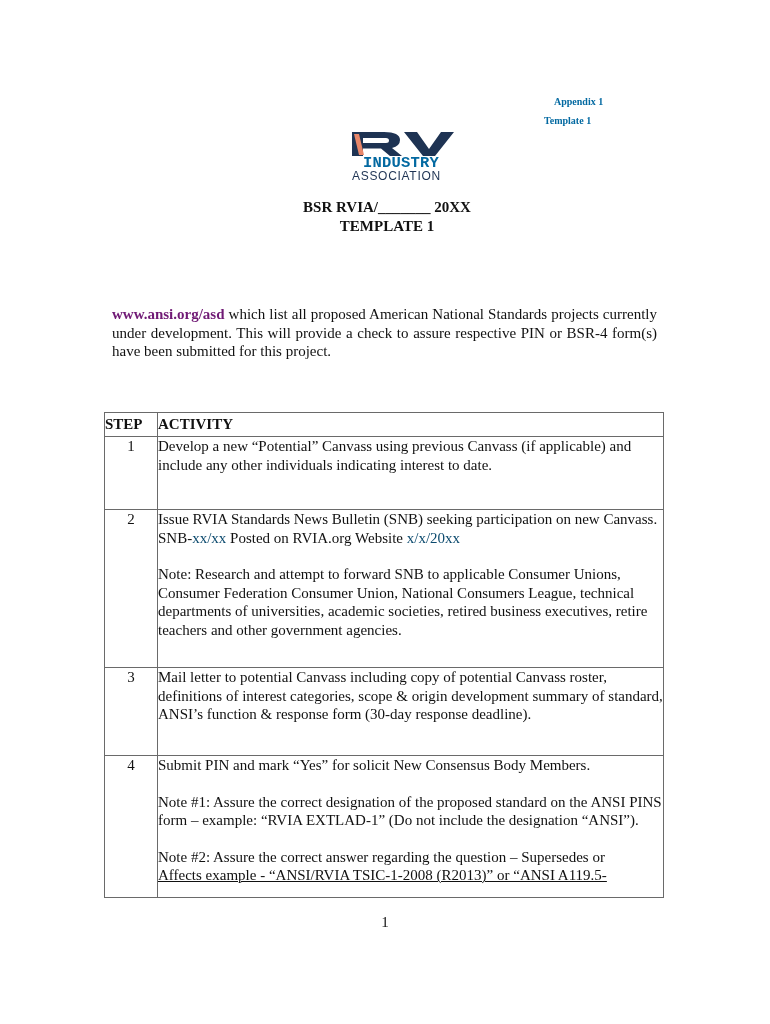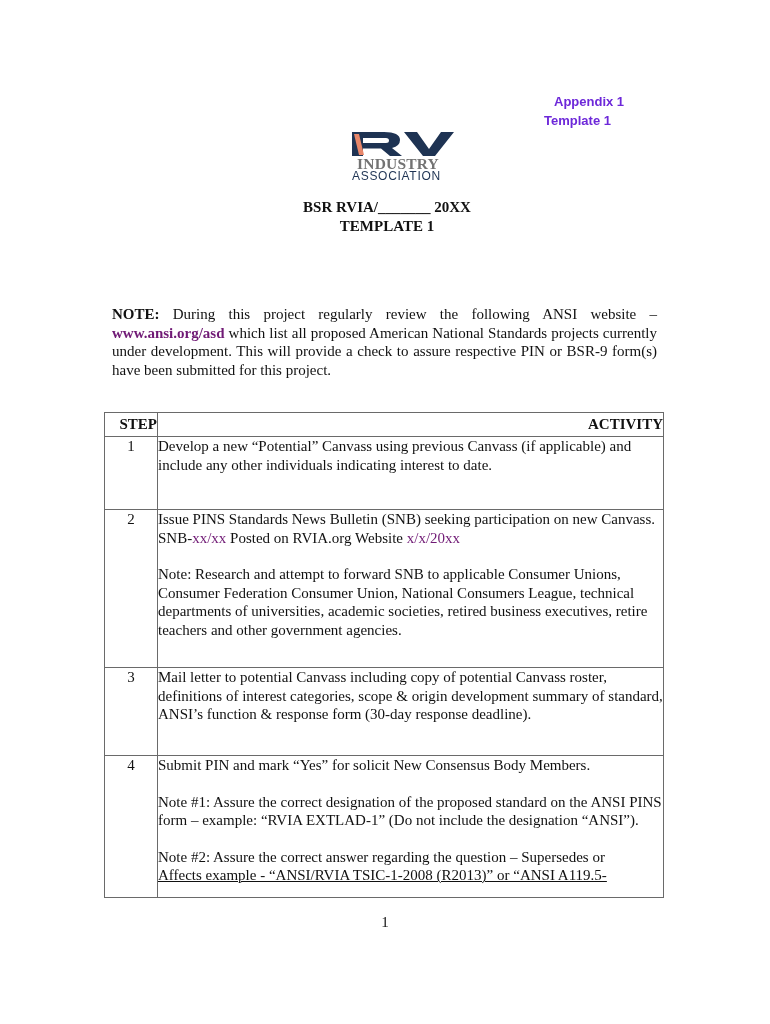--- a/index.html
+++ b/index.html
@@ -10,52 +10,52 @@
     body {
       width: 770px;
       height: 1024px;
       position: relative;
       overflow: hidden;
       font-family: "Liberation Serif", serif;
       color: #111111;
     }
     .appendix {
       position: absolute;
-      font-family: Liberation Sans, sans-serif;
-      font-weight: bold;
-      font-size: 13px;
+      font-family: Liberation Serif, serif;
+      font-weight: bold;
+      font-size: 10px;
       line-height: 18px;
-      color: #6d28d9;
+      color: #0369a1;
     }
     .appendix-line1 { left: 554px; top: 93px; }
     .appendix-line2 { left: 544px; top: 112px; }
 
     .logo {
       position: absolute;
       left: 350px;
       top: 131px;
       width: 112px;
       height: 50px;
     }
     .logo-rv {
       position: absolute;
       left: 0;
       top: 0;
       width: 110px;
       height: 26px;
     }
     .logo-industry {
       position: absolute;
-      left: 7px;
+      left: 13px;
       top: 25px;
-      font-family: Liberation Serif, serif;
+      font-family: Liberation Mono, monospace;
       font-weight: bold;
       font-size: 15.5px;
       letter-spacing: 0.2px;
-      color: #737373;
+      color: #0369a1;
       line-height: 15px;
     }
     .logo-association {
       position: absolute;
       left: 2px;
       top: 40px;
       font-family: "Liberation Sans", sans-serif;
       font-size: 12px;
       letter-spacing: 0.7px;
       color: #1e3353;
@@ -100,39 +100,39 @@
       line-height: 18.5px;
     }
     table.steps th, table.steps td {
       border: 1.3px solid #6a6a6a;
       vertical-align: top;
       padding: 0;
     }
     table.steps th {
       font-weight: bold;
       height: 23px;
-      text-align: right;
+      text-align: left;
       line-height: 22px;
       margin-left: 31px;
     }
     th.col-step { width: 52px; }
     td.step-num {
       text-align: center;
       padding-top: 2px;
     }
     td.activity {
       padding: 2px 8px 0 7px;
     }
     .row1 td { height: 72px; }
     .row2 td { height: 157px; }
     .row3 td { height: 87px; }
     .row4 td { height: 141px; }
     .para { margin: 0; }
     .gap { height: 18px; }
-    .red { color: #701a75; }
+    .red { color: #0c4a6e; }
     .underlined {
       text-decoration: underline;
       text-decoration-thickness: 1px;
     }
     .cut {
       height: 141px;
       overflow: hidden;
     }
 
     .page-number {
@@ -162,41 +162,41 @@
   <div class="logo-industry">INDUSTRY</div>
   <div class="logo-association">ASSOCIATION</div>
 </div>
 
 <div class="title-block">
   <div>BSR RVIA/_______ 20XX</div>
   <div>TEMPLATE 1</div>
 </div>
 
 <div class="note">
-  <span class="first-line"><span class="note-label">NOTE:</span> <span>During this project regularly review the following ANSI website –</span></span><a class="note-link">www.ansi.org/asd</a><span> which list all proposed American National Standards projects currently under development. This will provide a check to assure respective PIN or BSR-9 form(s) have been submitted for this project.</span>
+  <a class="note-link">www.ansi.org/asd</a><span> which list all proposed American National Standards projects currently under development. This will provide a check to assure respective PIN or BSR-4 form(s) have been submitted for this project.</span>
 </div>
 
 <table class="steps">
   <thead>
     <tr>
       <th class="col-step">STEP</th>
       <th>ACTIVITY</th>
     </tr>
   </thead>
   <tbody>
     <tr class="row1">
       <td class="step-num">1</td>
       <td class="activity">
         <p class="para">Develop a new “Potential” Canvass using previous Canvass (if applicable) and include any other individuals indicating interest to date.</p>
       </td>
     </tr>
     <tr class="row2">
       <td class="step-num">2</td>
       <td class="activity">
-        <p class="para">Issue PINS Standards News Bulletin (SNB) seeking participation on new Canvass.</p>
+        <p class="para">Issue RVIA Standards News Bulletin (SNB) seeking participation on new Canvass.</p>
         <p class="para"><span>SNB-</span><span class="red">xx/xx</span><span> Posted on RVIA.org Website </span><span class="red">x/x/20xx</span></p>
         <div class="gap"></div>
         <p class="para">Note: Research and attempt to forward SNB to applicable Consumer Unions, Consumer Federation Consumer Union, National Consumers League, technical departments of universities, academic societies, retired business executives, retire teachers and other government agencies.</p>
       </td>
     </tr>
     <tr class="row3">
       <td class="step-num">3</td>
       <td class="activity">
         <p class="para">Mail letter to potential Canvass including copy of potential Canvass roster, definitions of interest categories, scope &amp; origin development summary of standard, ANSI’s function &amp; response form (30-day response deadline).</p>
       </td>

